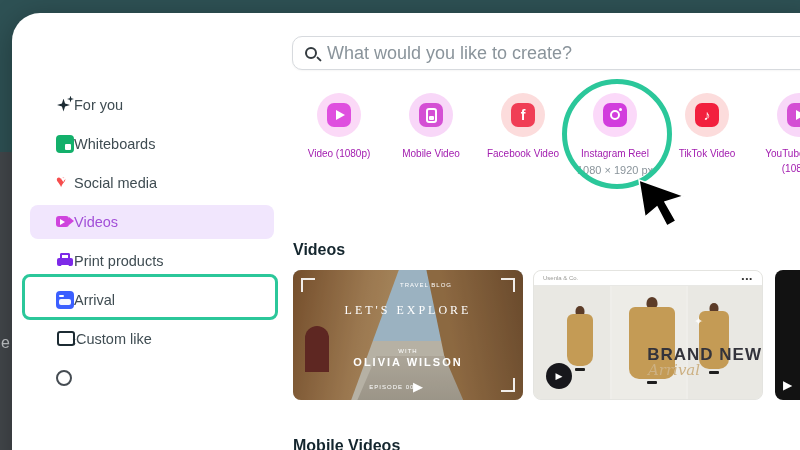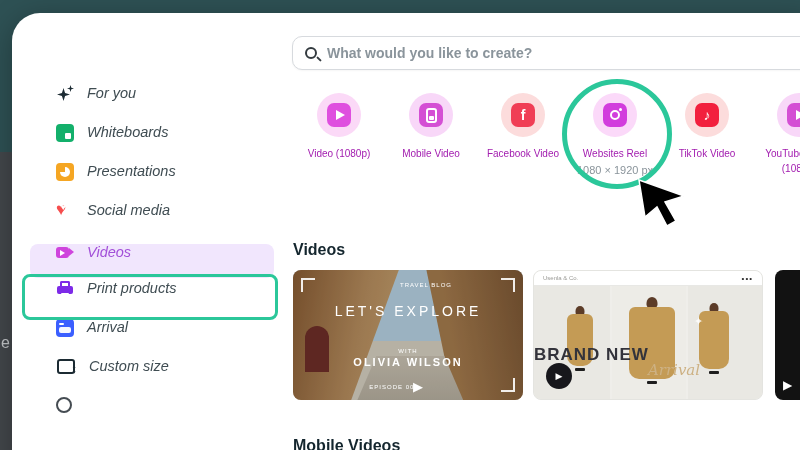--- a/index.html
+++ b/index.html
@@ -13,26 +13,26 @@
   
   .modal{position:absolute;left:12px;top:13px;width:800px;height:460px;background:#ffffff;
          border-radius:28px 0 0 0;box-shadow:0 6px 30px rgba(0,0,0,.3);}
   .modal-title{position:absolute;left:21px;top:22px;font-size:22px;font-weight:700;color:#1c2b33;letter-spacing:-.2px;}
 
   
   .search{position:absolute;left:280px;top:23px;width:540px;height:34px;border:1px solid #d7dade;border-radius:10px;
           background:#fff;display:flex;align-items:center;padding:0 12px;box-shadow:0 1px 2px rgba(0,0,0,.04);}
   .mag{position:relative;width:12px;height:12px;border:2px solid #333a3f;border-radius:50%;flex:0 0 auto;}
   .mag::after{content:"";position:absolute;left:9px;top:9px;width:6px;height:2px;background:#333a3f;transform:rotate(45deg);border-radius:1px;}
-  .search-ph{margin-left:10px;font-size:14px;color:#8a949b;font-weight:bold;}
+  .search-ph{margin-left:10px;font-size:18px;color:#8a949b;}
 
   
   .sidebar{position:absolute;left:18px;top:72px;width:246px;}
-  .side-item{position:relative;height:39px;display:flex;align-items:flex-start;padding-left:26px;gap:13px;
-             font-size:14.5px;color:#3f4c52;border-radius:8px;font-style:italic;}
+  .side-item{position:relative;height:39px;display:flex;align-items:center;padding-left:26px;
+             font-size:14.5px;color:#3f4c52;border-radius:8px;}
   .side-item.active{background:#f1e6fd;height:34px;margin:2.5px 0;width:244px;}
   .green-box{position:absolute;left:-8px;top:189px;width:256px;height:46px;border:3px solid #2bc79a;border-radius:8px;pointer-events:none;}
   .icn{position:relative;width:18px;height:18px;flex:0 0 18px;}
 
   .icon-sparkle-big{position:absolute;left:1px;top:3px;width:13px;height:13px;background:#1c2b33;
     clip-path:polygon(50% 0,62% 38%,100% 50%,62% 62%,50% 100%,38% 62%,0 50%,38% 38%);}
   .icon-sparkle-sm{position:absolute;right:0;top:0;width:7px;height:7px;background:#1c2b33;
     clip-path:polygon(50% 0,62% 38%,100% 50%,62% 62%,50% 100%,38% 62%,0 50%,38% 38%);}
 
   .sq{width:18px;height:18px;border-radius:4px;position:relative;}
@@ -86,40 +86,40 @@
   .t1-road{position:absolute;left:28%;bottom:0;width:46%;height:34%;background:linear-gradient(#cdc4b4,#b9b0a0);
            clip-path:polygon(18% 0,82% 0,100% 100%,0 100%);}
   .t1-arch{position:absolute;left:12px;top:56px;width:24px;height:46px;background:#6e2a24;border-radius:12px 12px 0 0;}
   .t1-shade{position:absolute;inset:0;background:rgba(20,25,30,.18);}
   .bracket{position:absolute;width:14px;height:14px;border:2px solid rgba(255,255,255,.9);}
   .bk-tl{left:8px;top:8px;border-right:none;border-bottom:none;}
   .bk-tr{right:8px;top:8px;border-left:none;border-bottom:none;}
   .bk-br{right:8px;bottom:8px;border-left:none;border-top:none;}
   .t1 .txt{position:absolute;color:#fff;width:100%;text-align:center;}
   .t1-tag{left:18px;top:12px;width:auto;font-size:6px;letter-spacing:1px;text-align:left;}
-  .t1-line1{top:33px;font-size:14px;letter-spacing:3px;}
+  .t1-line1{top:33px;font-size:12px;letter-spacing:3px;font-family:Liberation Serif, serif;}
   .t1-title{top:43px;font-size:28px;font-weight:800;letter-spacing:2px;}
   .t1-with{top:78px;font-size:6px;letter-spacing:1px;}
   .t1-author{top:86px;font-size:11px;font-weight:700;letter-spacing:2px;}
   .t1-episode{right:14px;bottom:10px;width:auto;font-size:6px;letter-spacing:1px;text-align:right;}
   .t1-play{left:10px;bottom:6px;width:auto;font-size:13px;text-align:left;}
 
   
   .t2{left:521px;width:230px;background:#efeeea;border:1px solid #e4e4e0;}
   .t2-bar{position:absolute;left:0;top:0;width:100%;height:15px;background:#fff;border-bottom:1px solid #e8e8e5;
           display:flex;align-items:center;justify-content:space-between;padding:0 9px;}
   .t2-bar-text{font-size:6px;color:#9a9a96;}
   .t2-dots{font-size:8px;color:#2a2a2a;letter-spacing:1px;}
   .panel{position:absolute;top:15px;height:115px;background:#e9e8e3;}
   .fig{position:absolute;}
   .fig .head{position:absolute;left:50%;transform:translateX(-50%);top:0;width:9px;height:10px;background:#5c3c28;border-radius:50% 50% 40% 40%;}
   .fig .dress{position:absolute;left:50%;transform:translateX(-50%);top:8px;background:#c49b55;border-radius:6px 6px 10px 10px;}
   .fig .legs{position:absolute;left:50%;transform:translateX(-50%);width:10px;height:3px;background:#1e1e1e;border-radius:1px;}
   .t2-star{position:absolute;left:160px;top:44px;color:#fff;font-size:11px;opacity:.85;}
-  .t2-title{position:absolute;left:0;top:74px;width:100%;text-align:left;font-size:17px;font-weight:800;color:#33333b;letter-spacing:1px;}
+  .t2-title{position:absolute;left:0;top:74px;width:100%;text-align:right;font-size:17px;font-weight:800;color:#33333b;letter-spacing:1px;}
   .t2-script{position:absolute;left:60px;top:90px;width:160px;text-align:center;font-family:"DejaVu Serif",serif;font-style:italic;
              font-size:15px;color:#cdb183;}
   .t2-play{position:absolute;left:12px;bottom:10px;width:26px;height:26px;background:#17171c;border-radius:50%;
            color:#fff;font-size:9px;display:flex;align-items:center;justify-content:center;}
 
   
   .t3{left:763px;width:60px;background:#121212;border-radius:8px 0 0 8px;}
   .t3-play{position:absolute;left:8px;bottom:8px;color:#fff;font-size:12px;}
 
   .partial-icon{width:16px;height:16px;border:2px solid #454c52;border-radius:50%;margin-left:26px;}
@@ -145,24 +145,20 @@
       <div class="side-item">
         <span class="icn">
           <span class="icon-sparkle-big"></span>
             <span class="icon-sparkle-sm"></span>
         </span>
         <span>For you</span>
       </div>
       <div class="side-item">
         <span class="icn sq icon-wb" style="background: rgb(19, 176, 107);"></span>
         <span>Whiteboards</span>
-      </div>
-      <div class="side-item">
-        <span class="icn sq icon-pres" style="background: rgb(245, 166, 35);"></span>
-        <span>Presentations</span>
       </div>
       <div class="side-item">
         <span class="icn">
           <span class="heart-big" style="color: rgb(246, 77, 77);">♥</span>
           <span class="heart-sm">♥</span>
         </span>
         <span>Social media</span>
       </div>
       <div class="side-item active" style="background: rgb(241, 230, 253);">
         <span class="icn">
@@ -179,21 +175,21 @@
           <span class="icon-print-slot"></span>
         </span>
         <span>Print products</span>
       </div>
       <div class="side-item">
         <span class="icn sq icon-browser" style="background: rgb(59, 95, 255);"></span>
         <span>Arrival</span>
       </div>
       <div class="side-item">
         <span class="icn icon-custom"></span>
-        <span>Custom size</span>
+        <span>Custom like</span>
       </div>
       <div class="side-item" style="padding-left:0;">
         <span class="partial-icon"></span>
       </div>
       <div class="green-box" style="border-color: rgb(43, 199, 154);"></div>
     </div>
 
     <div class="dt-row">
       <div class="dt-item">
         <div class="dt-circle" style="background: rgb(251, 217, 247);">
@@ -218,21 +214,21 @@
             </div>
         </div>
         <div class="dt-label">Facebook Video</div>
       </div>
       <div class="dt-item">
         <div class="dt-circle" style="background: rgb(251, 217, 249);">
           <div class="dt-sq" style="background: rgb(210, 61, 221);">
               <span class="g-cam"></span>
             </div>
         </div>
-        <div class="dt-label">Websites Reel</div>
+        <div class="dt-label">Instagram Reel</div>
         <div class="dt-sub">1080 × 1920 px</div>
       </div>
       <div class="dt-item">
         <div class="dt-circle" style="background: rgb(252, 220, 220);">
           <div class="dt-sq" style="background: rgb(242, 32, 62);">
               <span class="g-note">♪</span>
             </div>
         </div>
         <div class="dt-label">TikTok Video</div>
       </div>

